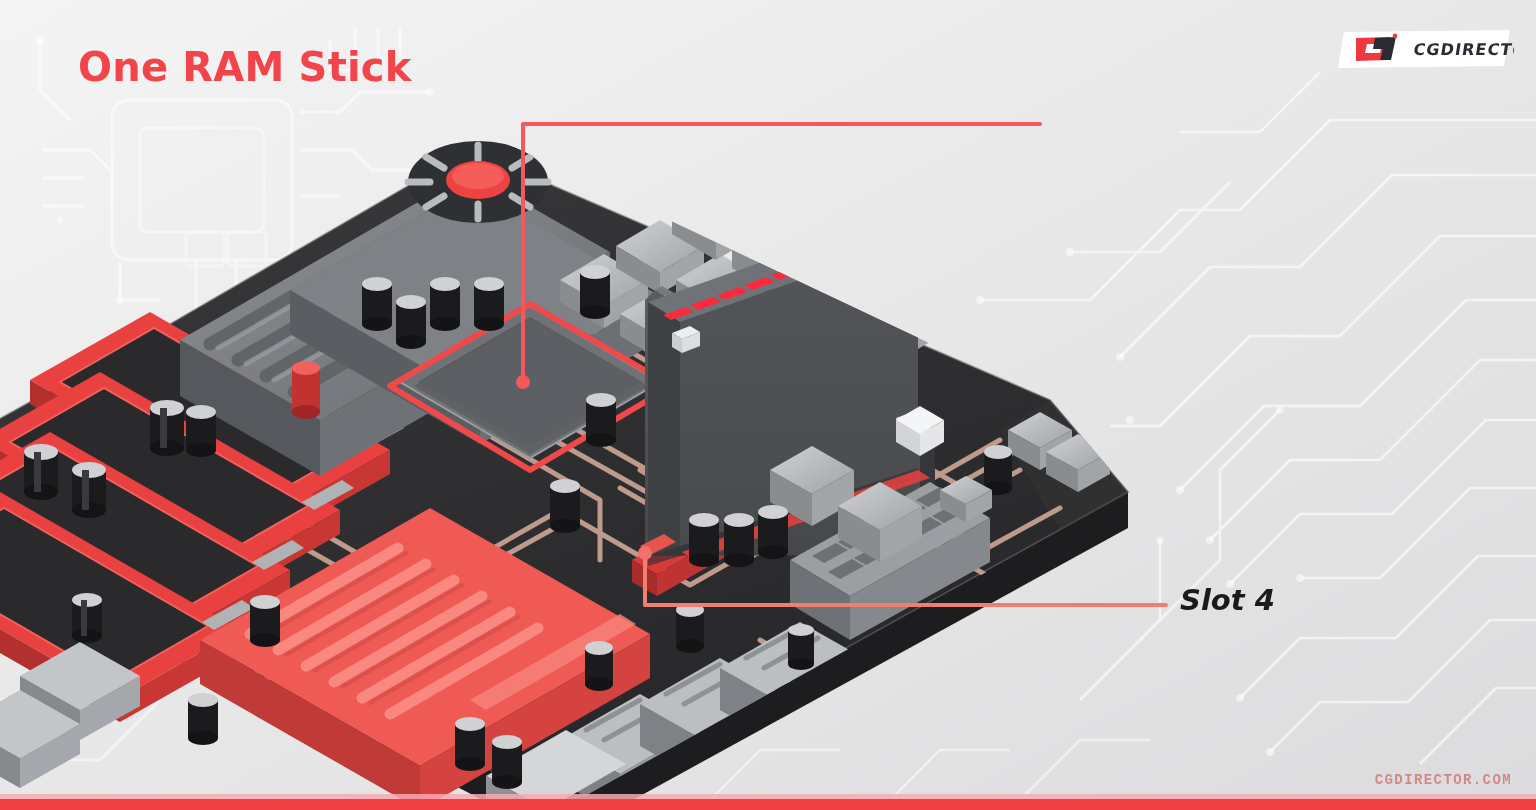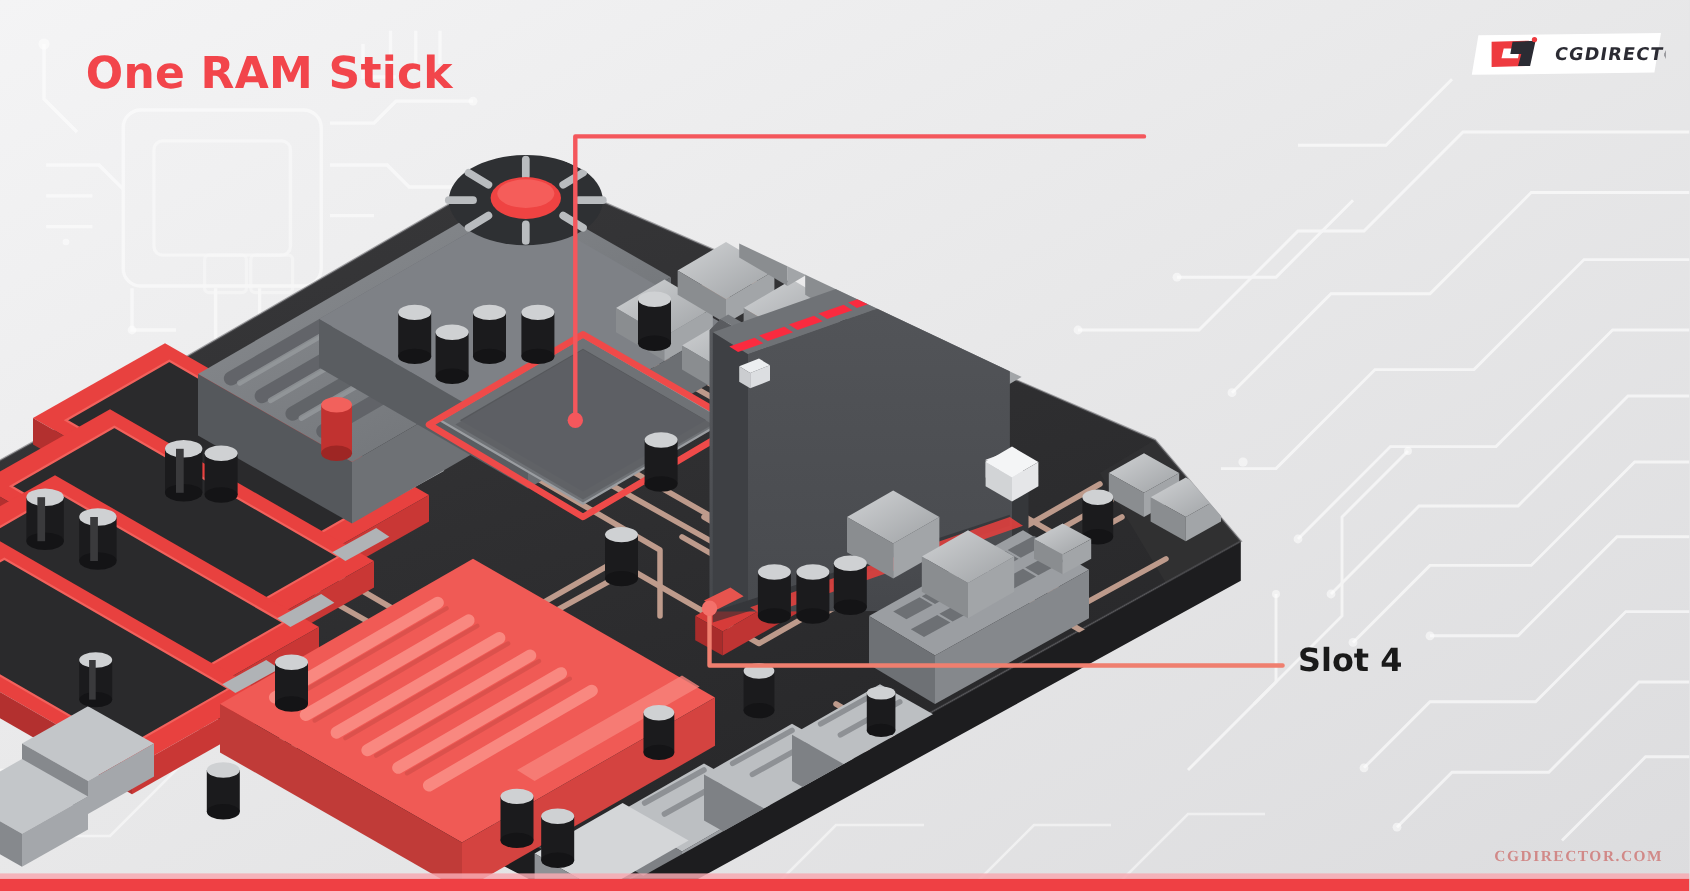--- a/index.html
+++ b/index.html
@@ -29,27 +29,27 @@
     position:absolute;right:22px;top:28px;
     width:180px;height:42px;
   }
   
   .callout{
     position:absolute;white-space:nowrap;
     font-size:29px;font-weight:bold;color:#121212;
     font-family:"DejaVu Sans","Liberation Sans",sans-serif;
   }
   #label-cpu{left:1052px;top:108px;}
-  #label-slot{left:1180px;top:583px;}
+  #label-slot{left:1180px;top:583px;font-style:italic;}
   
   #watermark{
     position:absolute;right:24px;bottom:22px;
     font-size:14px;font-weight:bold;letter-spacing:1.4px;
     color:#cf7b79;opacity:.85;
-    font-family:Liberation Serif, serif;
+    font-family:Liberation Mono, monospace;
   }
   #footer-bar{
     position:absolute;left:0;right:0;bottom:0;height:11px;
     background:#ef4044;
   }
   #footer-bar-soft{
     position:absolute;left:0;right:0;bottom:11px;height:5px;
     background:#f7a9b2;opacity:.85;
   }
   .art{position:absolute;left:0;top:0;}

